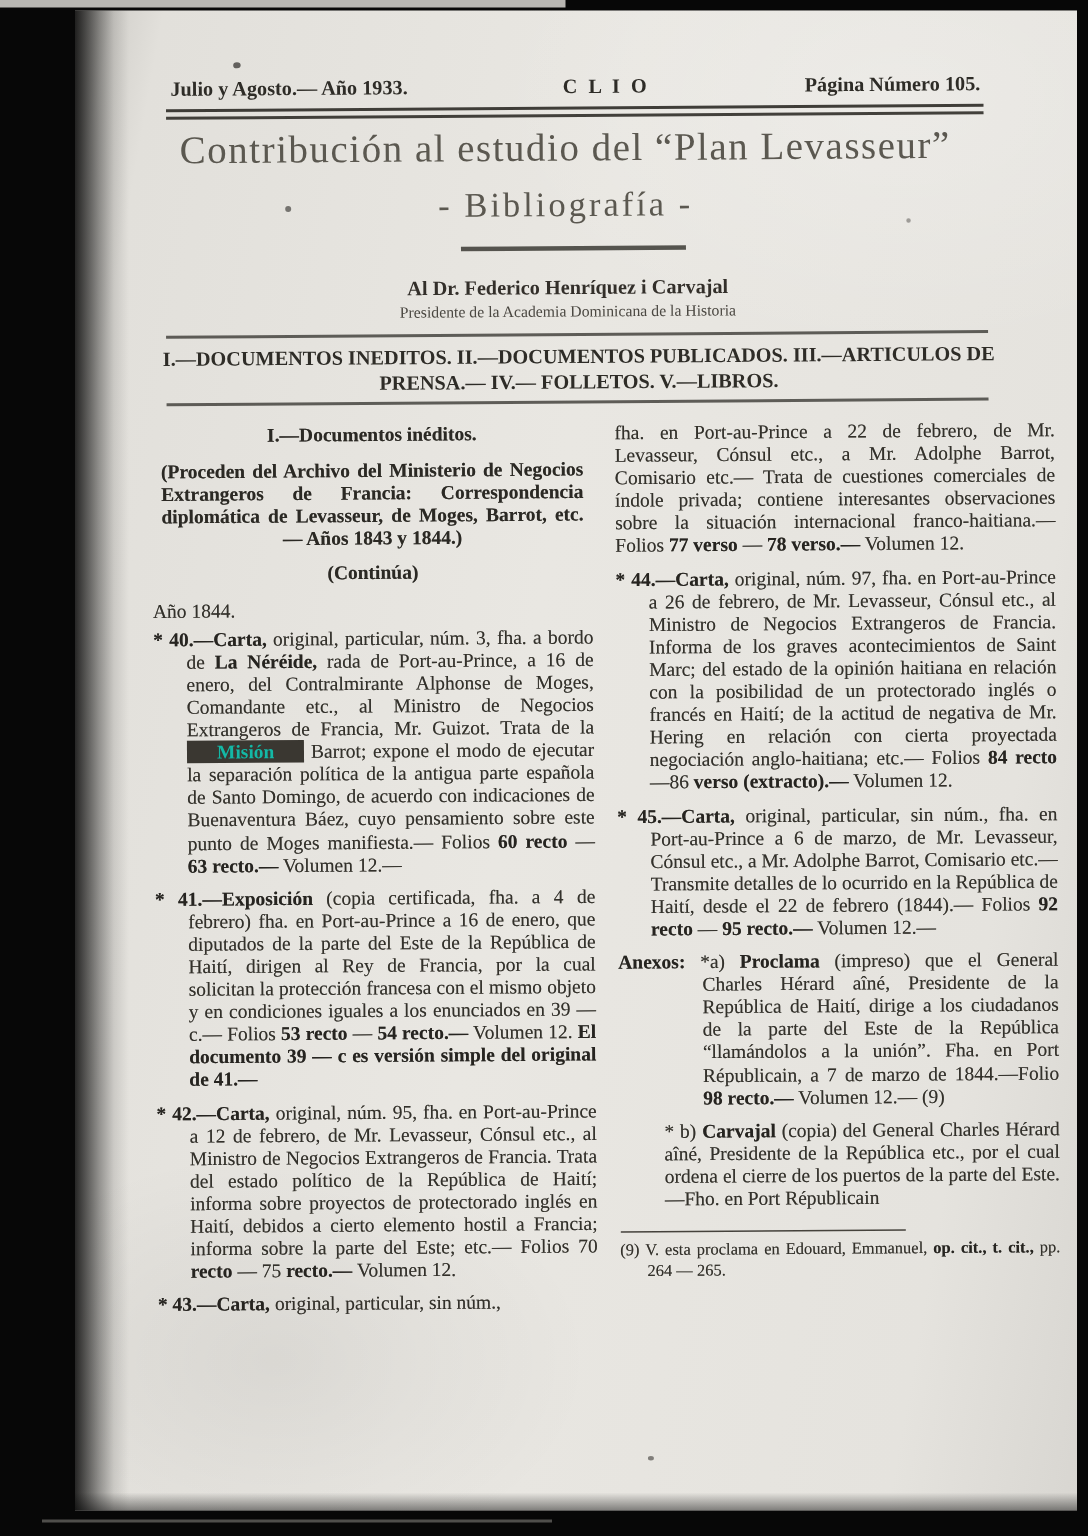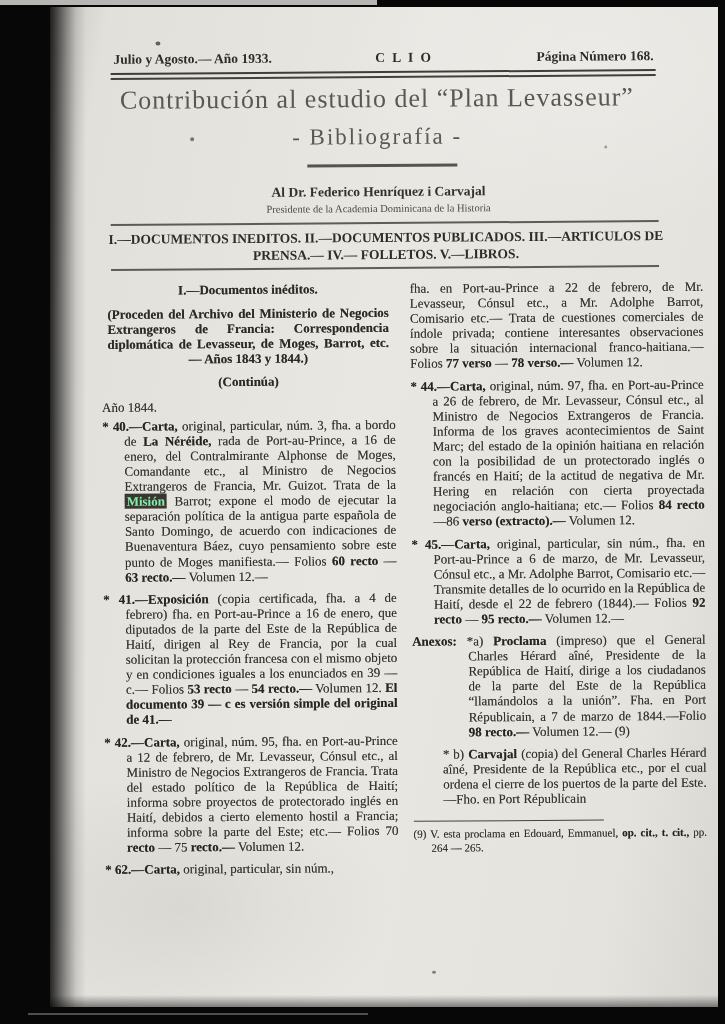--- a/index.html
+++ b/index.html
@@ -45,21 +45,21 @@
 
   .rule-a { position:absolute; top:215px; left:62px; right:58px; height:1.5px; background:#3b3934; opacity:.8; }
   .index-line { position:absolute; top:223px; left:58px; right:52px; text-align:center;
     font-weight:bold; font-size:13.5px; line-height:16.5px; color:#2e2c27; }
   .rule-b { position:absolute; top:260px; left:62px; right:58px; height:1.5px; background:#3b3934; opacity:.8; }
 
   .columns { position:absolute; top:274px; left:52px; width:602px; display:flex; gap:15px; }
   .col { flex:1; font-size:13px; line-height:15.1px; text-align:justify; color:#33312b;
     text-shadow:0 0 0.4px rgba(47,45,40,0.55); }
   .b { font-weight:bold; color:#262420; }
-  .hl { background:#3a3731; color:#86efac; padding:0 2px; }
+  .hl { background:#3a3731; color:#14b8a6; padding:0 20px; }
 
   .sec-head { text-align:center; font-weight:bold; margin-bottom:9px; color:#2b2924; }
   .provenance { font-weight:bold; padding:0 6px; margin-bottom:8px; text-align:justify; text-align-last:center; color:#2b2924; }
   .continua { text-align:center; font-weight:bold; margin-bottom:9px; color:#2b2924; }
   .year { margin-bottom:4px; text-align:left; }
   .entry { padding-left:22px; text-indent:-22px; margin-bottom:7px; }
   .cont-para { margin-bottom:7px; }
   .annex-a { padding-left:56px; text-indent:-56px; margin-bottom:7px; }
   .annex-b { margin-left:30px; margin-bottom:7px; }
 
@@ -78,21 +78,21 @@
 
 <div class="top-sliver"></div>
 <div class="bottom-page-edge"></div>
 
 <div class="paper">
   <div class="content">
 
     <div class="masthead">
       <span>Julio y Agosto.— Año 1933.</span>
       <span class="journal">C L I O</span>
-      <span>Página Número 168.</span>
+      <span>Página Número 105.</span>
     </div>
     <div class="rule-double"></div>
 
     <div class="title">Contribución al estudio del “Plan Levasseur”</div>
     <div class="subtitle">- Bibliografía -</div>
     <div class="rule-short"></div>
 
     <div class="dedication">
       <div class="ded-to">Al Dr. Federico Henríquez i Carvajal</div>
       <div class="ded-role">Presidente de la Academia Dominicana de la Historia</div>
@@ -105,21 +105,21 @@
     <div class="columns">
 
       <div class="col">
         <p class="sec-head">I.—Documentos inéditos.</p>
         <p class="provenance">(Proceden del Archivo del Ministerio de Negocios Extrangeros de Francia: Correspondencia diplomática de Levasseur, de Moges, Barrot, etc.— Años 1843 y 1844.)</p>
         <p class="continua">(Continúa)</p>
         <p class="year">Año 1844.</p>
         <p class="entry"><span class="b">* 40.—Carta,</span><span> original, particular, núm. 3, fha. a bordo de </span><span class="b">La Néréide,</span><span> rada de Port-au-Prince, a 16 de enero, del Contralmirante Alphonse de Moges, Comandante etc., al Ministro de Negocios Extrangeros de Francia, Mr. Guizot. Trata de la </span><span class="b hl">Misión</span><span> Barrot; expone el modo de ejecutar la separación política de la antigua parte española de Santo Domingo, de acuerdo con indicaciones de Buenaventura Báez, cuyo pensamiento sobre este punto de Moges manifiesta.— Folios </span><span class="b">60 recto</span><span> — </span><span class="b">63 recto.—</span><span> Volumen 12.—</span></p>
         <p class="entry"><span class="b">* 41.—Exposición</span><span> (copia certificada, fha. a 4 de febrero) fha. en Port-au-Prince a 16 de enero, que diputados de la parte del Este de la República de Haití, dirigen al Rey de Francia, por la cual solicitan la protección francesa con el mismo objeto y en condiciones iguales a los enunciados en 39 — c.— Folios </span><span class="b">53 recto</span><span> — </span><span class="b">54 recto.—</span><span> Volumen 12. </span><span class="b">El documento 39 — c es versión simple del original de 41.—</span></p>
         <p class="entry"><span class="b">* 42.—Carta,</span><span> original, núm. 95, fha. en Port-au-Prince a 12 de febrero, de Mr. Levasseur, Cónsul etc., al Ministro de Negocios Extrangeros de Francia. Trata del estado político de la República de Haití; informa sobre proyectos de protectorado inglés en Haití, debidos a cierto elemento hostil a Francia; informa sobre la parte del Este; etc.— Folios 70 </span><span class="b">recto</span><span> — 75 </span><span class="b">recto.—</span><span> Volumen 12.</span></p>
-        <p class="entry"><span class="b">* 62.—Carta,</span><span> original, particular, sin núm.,</span></p>
+        <p class="entry"><span class="b">* 43.—Carta,</span><span> original, particular, sin núm.,</span></p>
       </div>
 
       <div class="col">
         <p class="cont-para"><span>fha. en Port-au-Prince a 22 de febrero, de Mr. Levasseur, Cónsul etc., a Mr. Adolphe Barrot, Comisario etc.— Trata de cuestiones comerciales de índole privada; contiene interesantes observaciones sobre la situación internacional franco-haitiana.— Folios </span><span class="b">77 verso</span><span> — </span><span class="b">78 verso.—</span><span> Volumen 12.</span></p>
         <p class="entry"><span class="b">* 44.—Carta,</span><span> original, núm. 97, fha. en Port-au-Prince a 26 de febrero, de Mr. Levasseur, Cónsul etc., al Ministro de Negocios Extrangeros de Francia. Informa de los graves acontecimientos de Saint Marc; del estado de la opinión haitiana en relación con la posibilidad de un protectorado inglés o francés en Haití; de la actitud de negativa de Mr. Hering en relación con cierta proyectada negociación anglo-haitiana; etc.— Folios </span><span class="b">84 recto</span><span> —86 </span><span class="b">verso (extracto).—</span><span> Volumen 12.</span></p>
         <p class="entry"><span class="b">* 45.—Carta,</span><span> original, particular, sin núm., fha. en Port-au-Prince a 6 de marzo, de Mr. Levasseur, Cónsul etc., a Mr. Adolphe Barrot, Comisario etc.— Transmite detalles de lo ocurrido en la República de Haití, desde el 22 de febrero (1844).— Folios </span><span class="b">92 recto</span><span> — </span><span class="b">95 recto.—</span><span> Volumen 12.—</span></p>
         <p class="annex-a"><span class="b">Anexos: </span><span>*a) </span><span class="b">Proclama</span><span> (impreso) que el General Charles Hérard aîné, Presidente de la República de Haití, dirige a los ciudadanos de la parte del Este de la República “llamándolos a la unión”. Fha. en Port Républicain, a 7 de marzo de 1844.—Folio </span><span class="b">98 recto.—</span><span> Volumen 12.— (9)</span></p>
         <p class="annex-b"><span>* b) </span><span class="b">Carvajal</span><span> (copia) del General Charles Hérard aîné, Presidente de la República etc., por el cual ordena el cierre de los puertos de la parte del Este.—Fho. en Port Républicain</span></p>
         <div class="footnote-block">
           <div class="fn-rule"></div>

